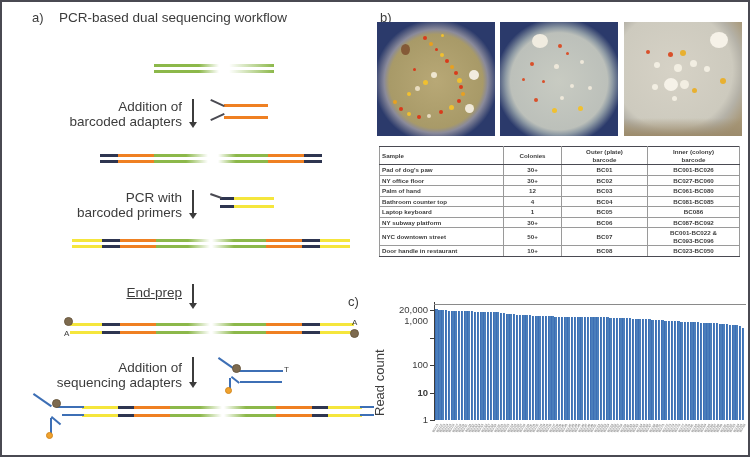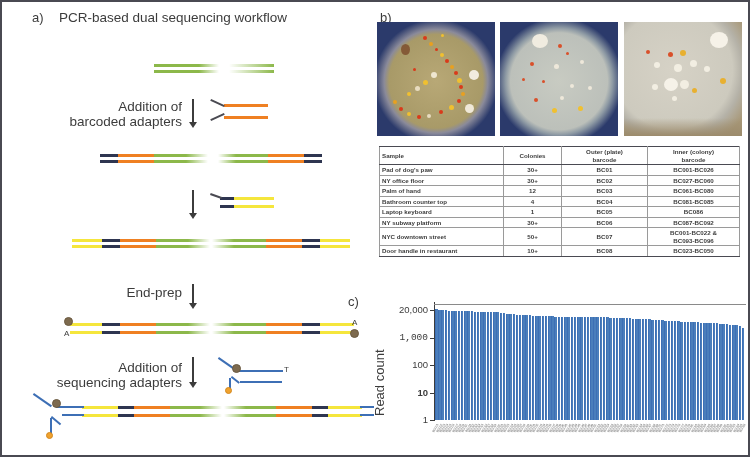--- a/index.html
+++ b/index.html
@@ -203,20 +203,22 @@
       <div class="seg orange" style="left:18px;width:36px;"></div>
       <div class="seg green" style="left:54px;width:32px;"></div>
       <div class="seg fadeR" style="left:86px;width:22px;"></div>
       <div class="seg fadeL" style="left:118px;width:18px;"></div>
       <div class="seg green" style="left:136px;width:32px;"></div>
       <div class="seg orange" style="left:168px;width:36px;"></div>
       <div class="seg navy" style="left:204px;width:18px;"></div>
     </div>
   </div>
 
+  <div class="steptext" style="left:55px; top:188px; width:125px;">PCR with
+barcoded primers</div>
   <div class="arrow-wrap" style="left:190px; top:188px; width:10px; height:30px;">
     <div class="arrow-line" style="height:24px;"></div>
     <div class="arrow-head" style="top:23px;"></div>
   </div>
 
   <div class="construct" style="left:208px; top:192px; width:64px; height:20px;">
     <div class="strand" style="left:10px; top:3px; width:54px;">
       <div class="seg navy" style="left:0; width:14px;"></div>
       <div class="seg yellow" style="left:14px; width:40px;"></div>
     </div>
@@ -247,21 +249,21 @@
       <div class="seg green" style="left:84px;width:32px;"></div>
       <div class="seg fadeR" style="left:116px;width:22px;"></div>
       <div class="seg fadeL" style="left:140px;width:22px;"></div>
       <div class="seg green" style="left:162px;width:32px;"></div>
       <div class="seg orange" style="left:194px;width:36px;"></div>
       <div class="seg navy" style="left:230px;width:18px;"></div>
       <div class="seg yellow" style="left:248px;width:30px;"></div>
     </div>
   </div>
 
-  <div class="steptext" style="left:80px; top:283px; width:100px;">End-prep</div>
+  <div class="steptext" style="left:80px; top:283px; width:100px;text-decoration:underline;">End-prep</div>
   <div class="arrow-wrap" style="left:190px; top:282px; width:10px; height:26px;">
     <div class="arrow-line" style="height:20px;"></div>
     <div class="arrow-head" style="top:19px;"></div>
   </div>
 
   <div class="construct" style="left:60px; top:318px; width:300px; height:18px;">
     <div class="strand" style="left:8px; top:3px; width:284px;">
       <div class="seg yellow" style="left:0;   width:32px;"></div>
       <div class="seg navy" style="left:32px;width:18px;"></div>
       <div class="seg orange" style="left:50px;width:36px;"></div>
@@ -489,21 +491,21 @@
 
   <div id="chart-area" style="left:356px; top:296px; width:390px; height:158px;">
     <div class="ylab" style="left:14px; top:118px;">Read count</div>
     <div id="ytick-layer">
         <div class="ytick" style="right: 318px; left: 0px; width: 70px; top: 116px;">1</div>
         <div class="ytickmark" style="left: 72px; top: 122px; width: 5px;"></div>
         <div class="ytick" style="right: 318px; left: 0px; width: 70px; top: 88.5647px; font-weight: bold;">10</div>
         <div class="ytickmark" style="left: 72px; top: 94.5647px; width: 5px;"></div>
         <div class="ytick" style="right: 318px; left: 0px; width: 70px; top: 61.1294px;">100</div>
         <div class="ytickmark" style="left: 72px; top: 67.1294px; width: 5px;"></div>
-        <div class="ytick" style="right: 318px; left: 0px; width: 70px; top: 34px; font-family: Liberation Mono, monospace;">1,000</div>
+        <div class="ytick" style="right: 318px; left: 0px; width: 70px; top: 17px;">1,000</div>
         <div class="ytickmark" style="left: 72px; top: 39.6941px; width: 5px;"></div>
         <div class="ytick" style="right: 318px; left: 0px; width: 70px; top: 6.25884px;">20,000</div>
         <div class="ytickmark" style="left: 72px; top: 12.2588px; width: 5px;"></div>
       </div>
     <div class="axisline" style="left:76px; top:4px; width:1px; height:118px;"></div>
     <div class="toprule" style="left:76px; top:6px; width:312px;"></div>
     <div id="plot" style="position:absolute; left:77px; top:4px; width:310px; height:118px;">
         <div class="bar" style="left: 0px; width: 2.51875px; height: 111.091px; background: rgb(74, 126, 187);"></div>
         <div class="bar" style="left: 3.22917px; width: 2.51875px; height: 110.208px; background: rgb(74, 126, 187);"></div>
         <div class="bar" style="left: 6.45833px; width: 2.51875px; height: 109.86px; background: rgb(74, 126, 187);"></div>

